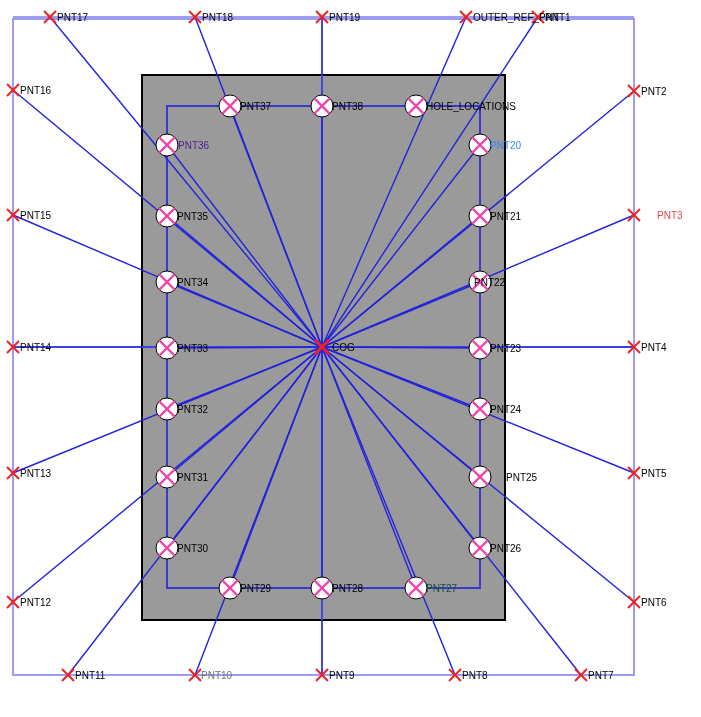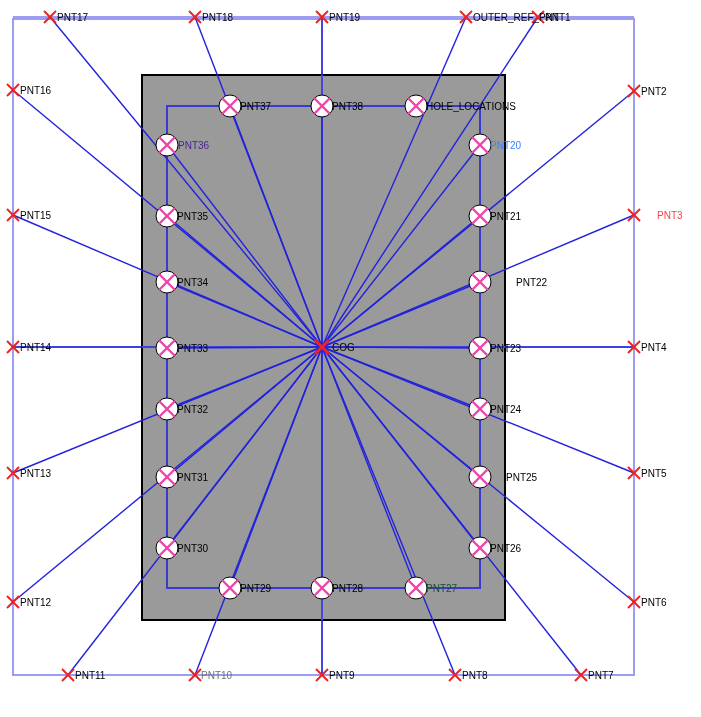--- a/index.html
+++ b/index.html
@@ -271,21 +271,21 @@
         <line x1="460" y1="23" x2="472" y2="11" stroke="#ee2222" stroke-width="2"></line>
       </g>
       <g>
         <line x1="315" y1="340" x2="329" y2="354" stroke="#ee2222" stroke-width="3"></line>
         <line x1="315" y1="354" x2="329" y2="340" stroke="#ee2222" stroke-width="3"></line>
       </g>
     </svg>
   <div id="labels">
       <div class="lbl" style="left: 490px; top: 145px; color: #3b82f6;">PNT20</div>
       <div class="lbl" style="left: 490px; top: 216px; color: rgb(0, 0, 0);">PNT21</div>
-      <div class="lbl" style="left: 516px; top: 282px; color: rgb(0, 0, 0);">PNT22</div>
+      <div class="lbl" style="left: 474px; top: 282px; color: rgb(0, 0, 0);">PNT22</div>
       <div class="lbl" style="left: 490px; top: 348px; color: rgb(0, 0, 0);">PNT23</div>
       <div class="lbl" style="left: 490px; top: 409px; color: rgb(0, 0, 0);">PNT24</div>
       <div class="lbl" style="left: 490px; top: 477px; color: rgb(0, 0, 0); padding-left: 16px;">PNT25</div>
       <div class="lbl" style="left: 490px; top: 548px; color: rgb(0, 0, 0);">PNT26</div>
       <div class="lbl" style="left: 426px; top: 588px; color: #14532d;">PNT27</div>
       <div class="lbl" style="left: 332px; top: 588px; color: rgb(0, 0, 0);">PNT28</div>
       <div class="lbl" style="left: 240px; top: 588px; color: rgb(0, 0, 0);">PNT29</div>
       <div class="lbl" style="left: 177px; top: 548px; color: rgb(0, 0, 0);">PNT30</div>
       <div class="lbl" style="left: 177px; top: 477px; color: rgb(0, 0, 0);">PNT31</div>
       <div class="lbl" style="left: 177px; top: 409px; color: rgb(0, 0, 0);">PNT32</div>

